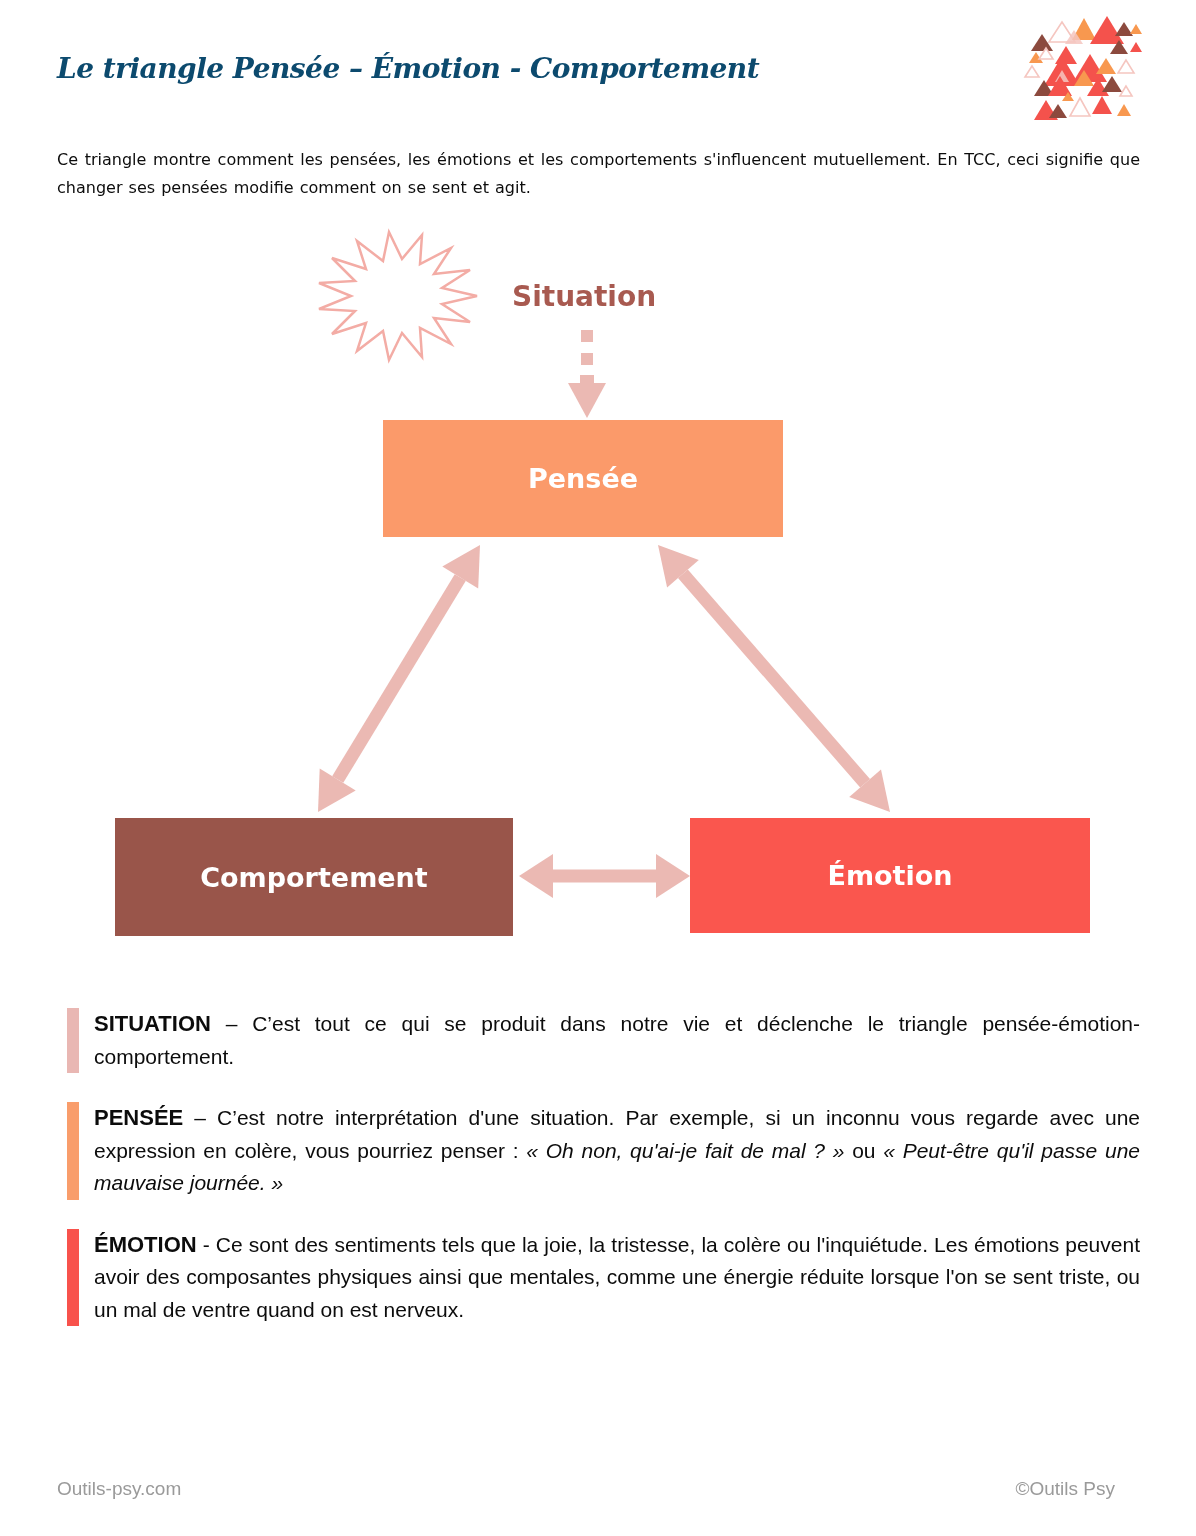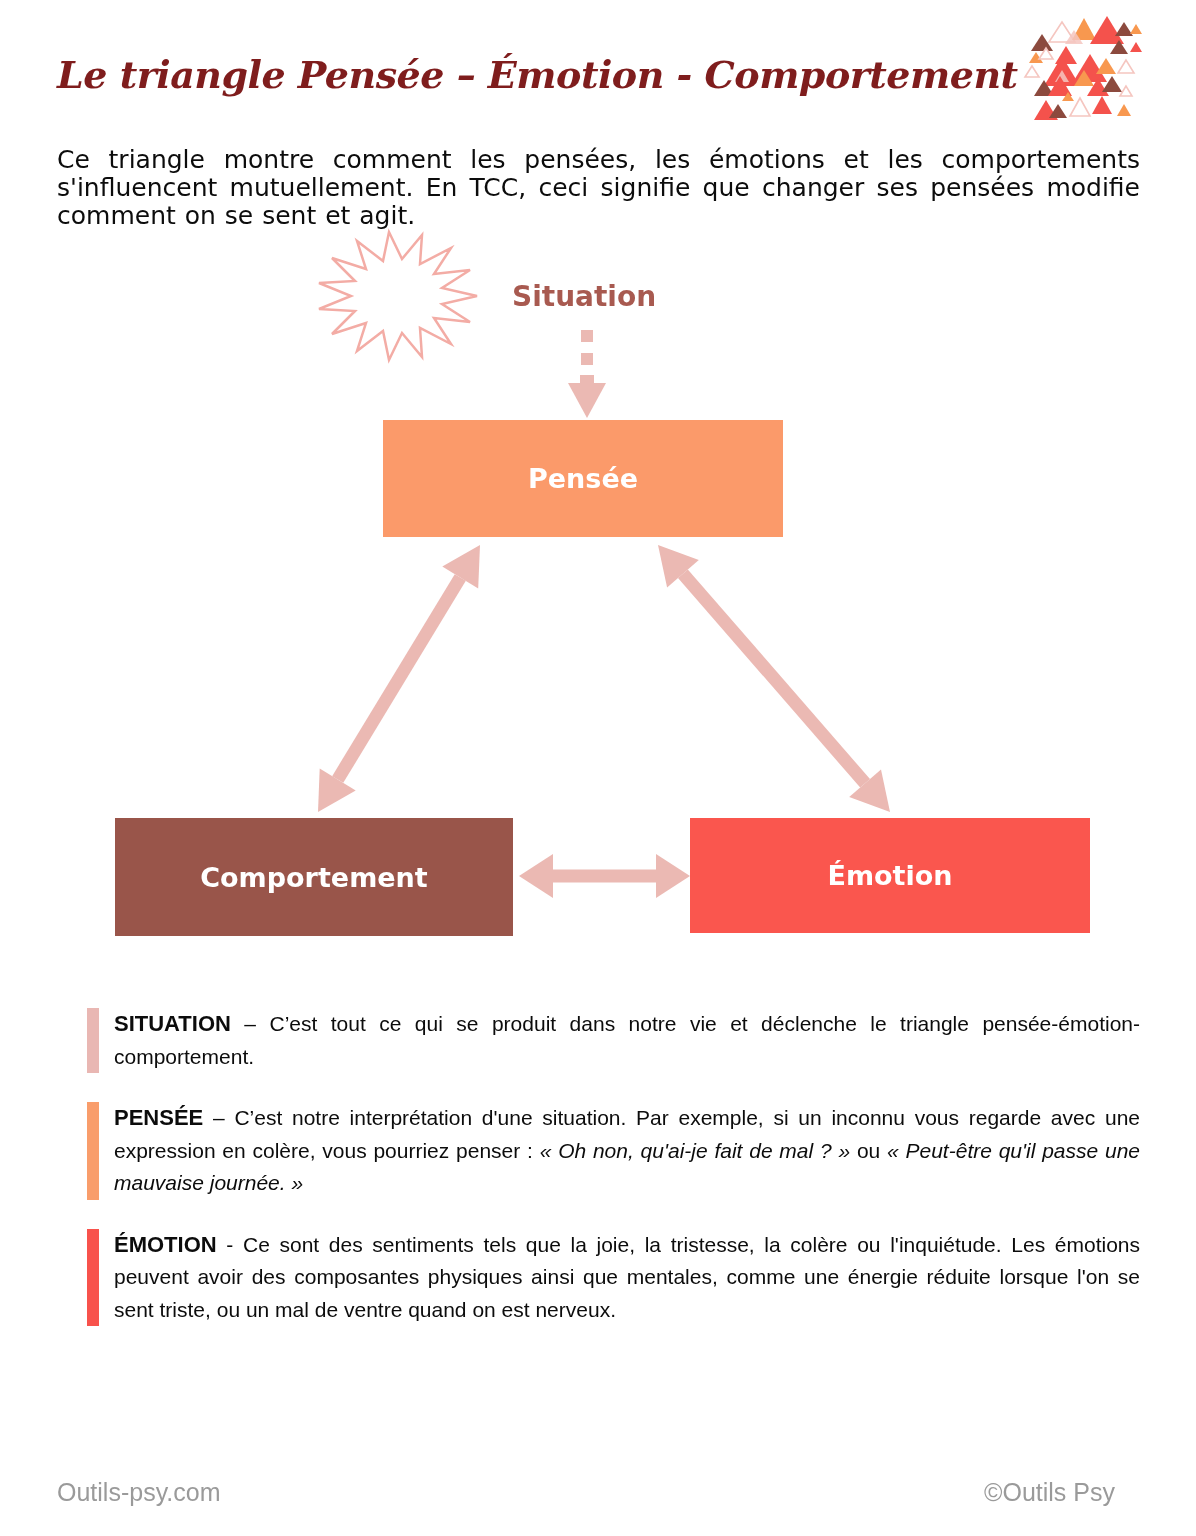--- a/index.html
+++ b/index.html
@@ -12,30 +12,30 @@
     font-family:"DejaVu Sans", sans-serif;
     color:var(--text);
     overflow:hidden;
   }
   
   .hdr{position:relative;}
   .title{
     position:absolute; left:57px; top:52px;
     font-family:"DejaVu Serif", serif;
     font-style:italic; font-weight:bold;
-    font-size:38px; color:#7f1d1d;
+    font-size:28px; color:#0c4a6e;
     white-space:nowrap; letter-spacing:-0.5px;
   }
   .logo{position:absolute; left:1022px; top:8px;}
   .lr{fill:var(--logo-red);} .lor{fill:var(--logo-orange);}
   .lb{fill:var(--logo-brown);} .lp{fill:var(--logo-peach);opacity:.85;}
   .lo{fill:#ffffff; stroke:var(--logo-peach); stroke-width:1.6;}
   .intro{
     position:absolute; left:57px; top:146px; width:1083px;
-    font-size:25px; line-height:28px; text-align:justify;
+    font-size:16px; line-height:28px; text-align:justify;
     color:#0c0c0c; margin:0;
     word-spacing:1px;
   }
   
   .diagram{position:absolute; left:0; top:225px; width:1196px; height:735px;}
   .arrows{position:absolute; left:0; top:0; pointer-events:none;}
   .shaft{stroke:var(--arrow); stroke-width:13; fill:none;}
   .head{fill:var(--arrow);}
   .dash{fill:var(--arrow);}
   .star{fill:#ffffff; stroke:var(--starburst); stroke-width:2.5; stroke-linejoin:miter;}
@@ -48,38 +48,38 @@
     color:#fff; font-weight:bold; font-size:27px;
   }
   .node-pensee{left:383px; top:195px; width:400px; height:117px; background:var(--pensee);}
   .node-comportement{left:115px; top:593px; width:398px; height:118px; background:var(--comportement);}
   .node-emotion{left:690px; top:593px; width:400px; height:115px; background:var(--emotion);}
   
   .defs{
     position:absolute; left:67px; top:1008px; width:1073px;
     font-family:"Liberation Sans", sans-serif;
   }
-  .def{display:flex; margin-bottom:29px;margin-left:20px;}
+  .def{display:flex; margin-bottom:29px;}
   .def-bar{flex:0 0 12px; margin-right:15px;}
   .bar-0{background:var(--bar-situation);}
   .bar-1{background:var(--bar-pensee);}
   .bar-2{background:var(--bar-emotion);}
   .bar-3{background:var(--bar-comportement);}
   .def p{
     margin:0; flex:1; font-size:21px; line-height:32.5px;
     text-align:justify; color:#0c0c0c;
   }
   .def strong{font-weight:bold; font-size:22px;}
   .def em{}
   
   .footer{
     position:absolute; left:57px; top:1478px; width:1058px;
     display:flex; justify-content:space-between;
     font-family:"Liberation Sans", sans-serif;
-    font-size:25px; color:var(--footer-gray);
+    font-size:19px; color:var(--footer-gray);
   }
 </style>
 </head>
 <body>
 
 <div class="page">
 
   <div class="hdr">
     <div class="title">Le triangle Pensée – Émotion - Comportement</div>
     <svg class="logo" width="122" height="122" viewBox="0 0 122 122">

